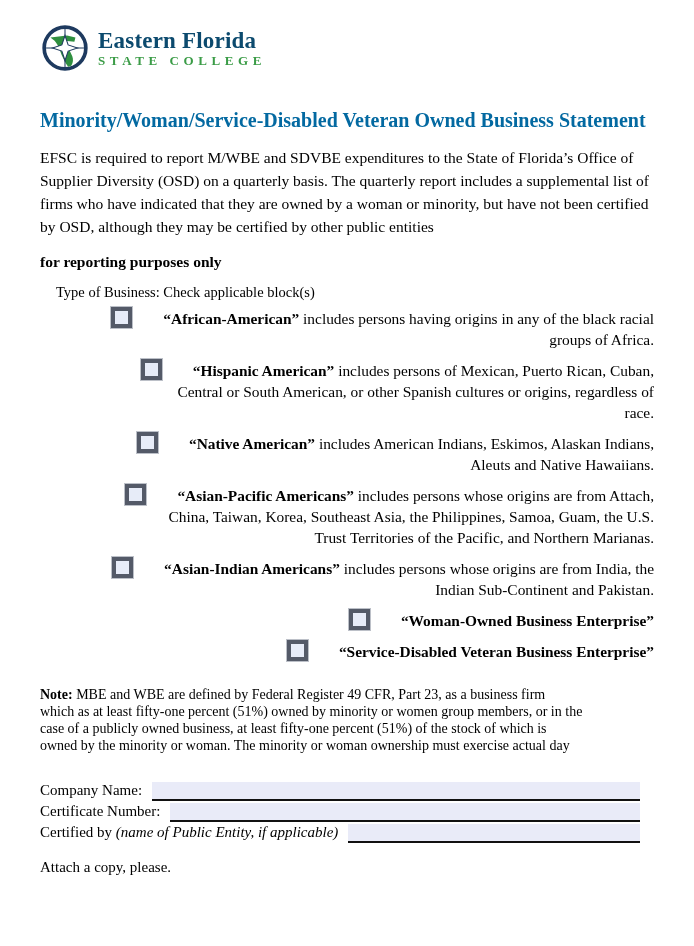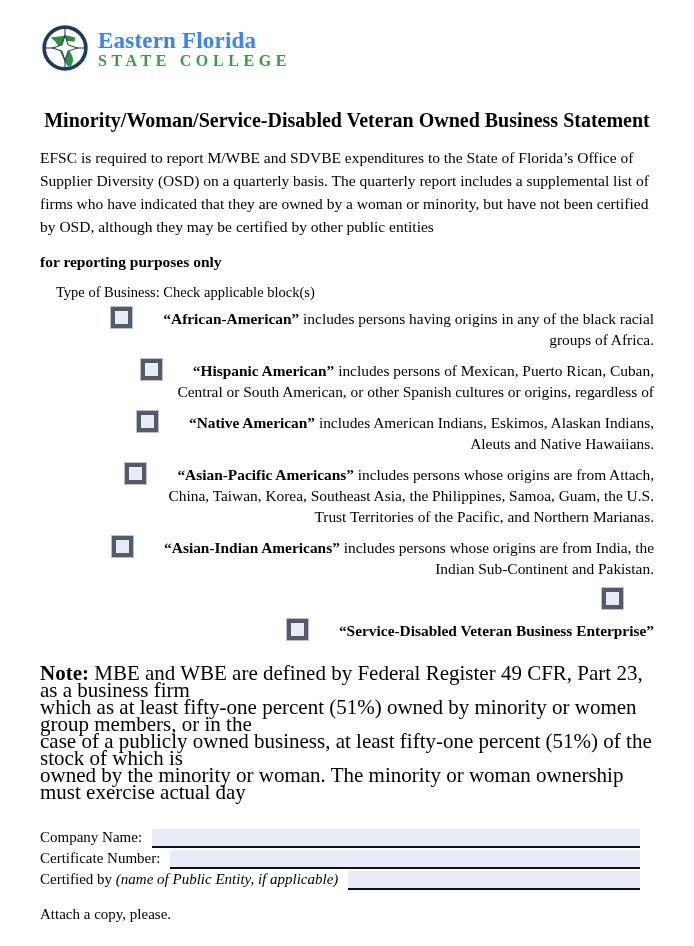--- a/index.html
+++ b/index.html
@@ -14,51 +14,51 @@
     overflow: hidden;
   }
 
   
   .logo { display: flex; align-items: center; height: 52px; margin-bottom: 34px; }
   .logo-icon { width: 50px; height: 50px; flex: 0 0 auto; }
   .logo-text { margin-left: 8px; display: flex; flex-direction: column; }
   .logo-name {
     font-family: "Liberation Serif", serif;
     font-weight: bold; font-size: 23px; line-height: 24px;
-    color: #3b82f6; letter-spacing: 0.2px;
+    color: #0c4a6e; letter-spacing: 0.2px;
   }
   .logo-tagline {
     font-family: "Liberation Serif", serif;
-    font-weight: bold; font-size: 16px; line-height: 13px;
+    font-weight: bold; font-size: 13px; line-height: 13px;
     color: #3b9c47; letter-spacing: 4.6px; margin-top: 1px;
   }
 
   
   h1.doc-title {
     font-size: 20px; line-height: 24px; font-weight: bold;
-    color: #000000; margin: 0 0 14px 0; text-align: center;
+    color: #0369a1; margin: 0 0 14px 0;
   }
   p.intro { font-size: 15.5px; line-height: 23px; margin: 0 0 12px 0; }
   p.request { font-size: 15.5px; line-height: 23px; margin: 0 0 10px 0; }
   .block-line { display: block; }
   p.type-label { font-size: 14.5px; line-height: 18px; margin: 0 0 6px 16px; }
 
   
   .bt-item { font-size: 15.4px; line-height: 21px; margin: 6px 0 9px 0; text-align: right; }
   .cb {
     display: inline-block; width: 13px; height: 13px;
     background: #e7ecf8; border: 4px solid #545a68;
     outline: 1px solid #bcc0c8;
     margin-right: 31px; vertical-align: -4px; cursor: pointer;
   }
   b.term { font-weight: bold; }
   .wrap-line { display: block; }
 
   
-  p.note { font-size: 21px; line-height: 17px; margin: 24px 0 0 0; }
+  p.note { font-size: 14px; line-height: 17px; margin: 24px 0 0 0; }
 
   
   .form-area { margin-top: 26px; margin-right: 14px; }
   .form-row { display: flex; align-items: flex-end; font-size: 15px; line-height: 21px; height: 21px; }
   .form-row .lbl { white-space: nowrap; }
   .form-row input {
     flex: 1; margin-left: 10px; height: 17px;
     border: none; border-bottom: 2px solid #111111;
     background: #e9ebf8; outline: none;
     font-family: "Liberation Serif", serif; font-size: 14px; padding: 0 2px;
@@ -93,40 +93,41 @@
 <p class="type-label">Type of Business: Check applicable block(s)</p>
 
 <div class="bt-item">
   <span class="cb"></span><b class="term">“African-American”</b><span> includes persons having origins in any of the black racial</span>
   <span class="wrap-line">groups of Africa.</span>
 </div>
 
 <div class="bt-item">
   <span class="cb"></span><b class="term">“Hispanic American”</b><span> includes persons of Mexican, Puerto Rican, Cuban,</span>
   <span class="wrap-line">Central or South American, or other Spanish cultures or origins, regardless of</span>
+  <span class="wrap-line">race.</span>
 </div>
 
 <div class="bt-item">
   <span class="cb"></span><b class="term">“Native American”</b><span> includes American Indians, Eskimos, Alaskan Indians,</span>
   <span class="wrap-line">Aleuts and Native Hawaiians.</span>
 </div>
 
 <div class="bt-item">
   <span class="cb"></span><b class="term">“Asian-Pacific Americans”</b><span> includes persons whose origins are from Attach,</span>
   <span class="wrap-line">China, Taiwan, Korea, Southeast Asia, the Philippines, Samoa, Guam, the U.S.</span>
   <span class="wrap-line">Trust Territories of the Pacific, and Northern Marianas.</span>
 </div>
 
 <div class="bt-item">
   <span class="cb"></span><b class="term">“Asian-Indian Americans”</b><span> includes persons whose origins are from India, the</span>
   <span class="wrap-line">Indian Sub-Continent and Pakistan.</span>
 </div>
 
 <div class="bt-item">
-  <span class="cb"></span>
+  <span class="cb"></span><b class="term">“Woman-Owned Business Enterprise”</b>
 </div>
 
 <div class="bt-item">
   <span class="cb"></span><b class="term">“Service-Disabled Veteran Business Enterprise”</b>
 </div>
 
 <p class="note">
   <b>Note:</b><span> MBE and WBE are defined by Federal Register 49 CFR, Part 23, as a business firm</span>
   <span class="wrap-line">which as at least fifty-one percent (51%) owned by minority or women group members, or in the</span>
   <span class="wrap-line">case of a publicly owned business, at least fifty-one percent (51%) of the stock of which is</span>

